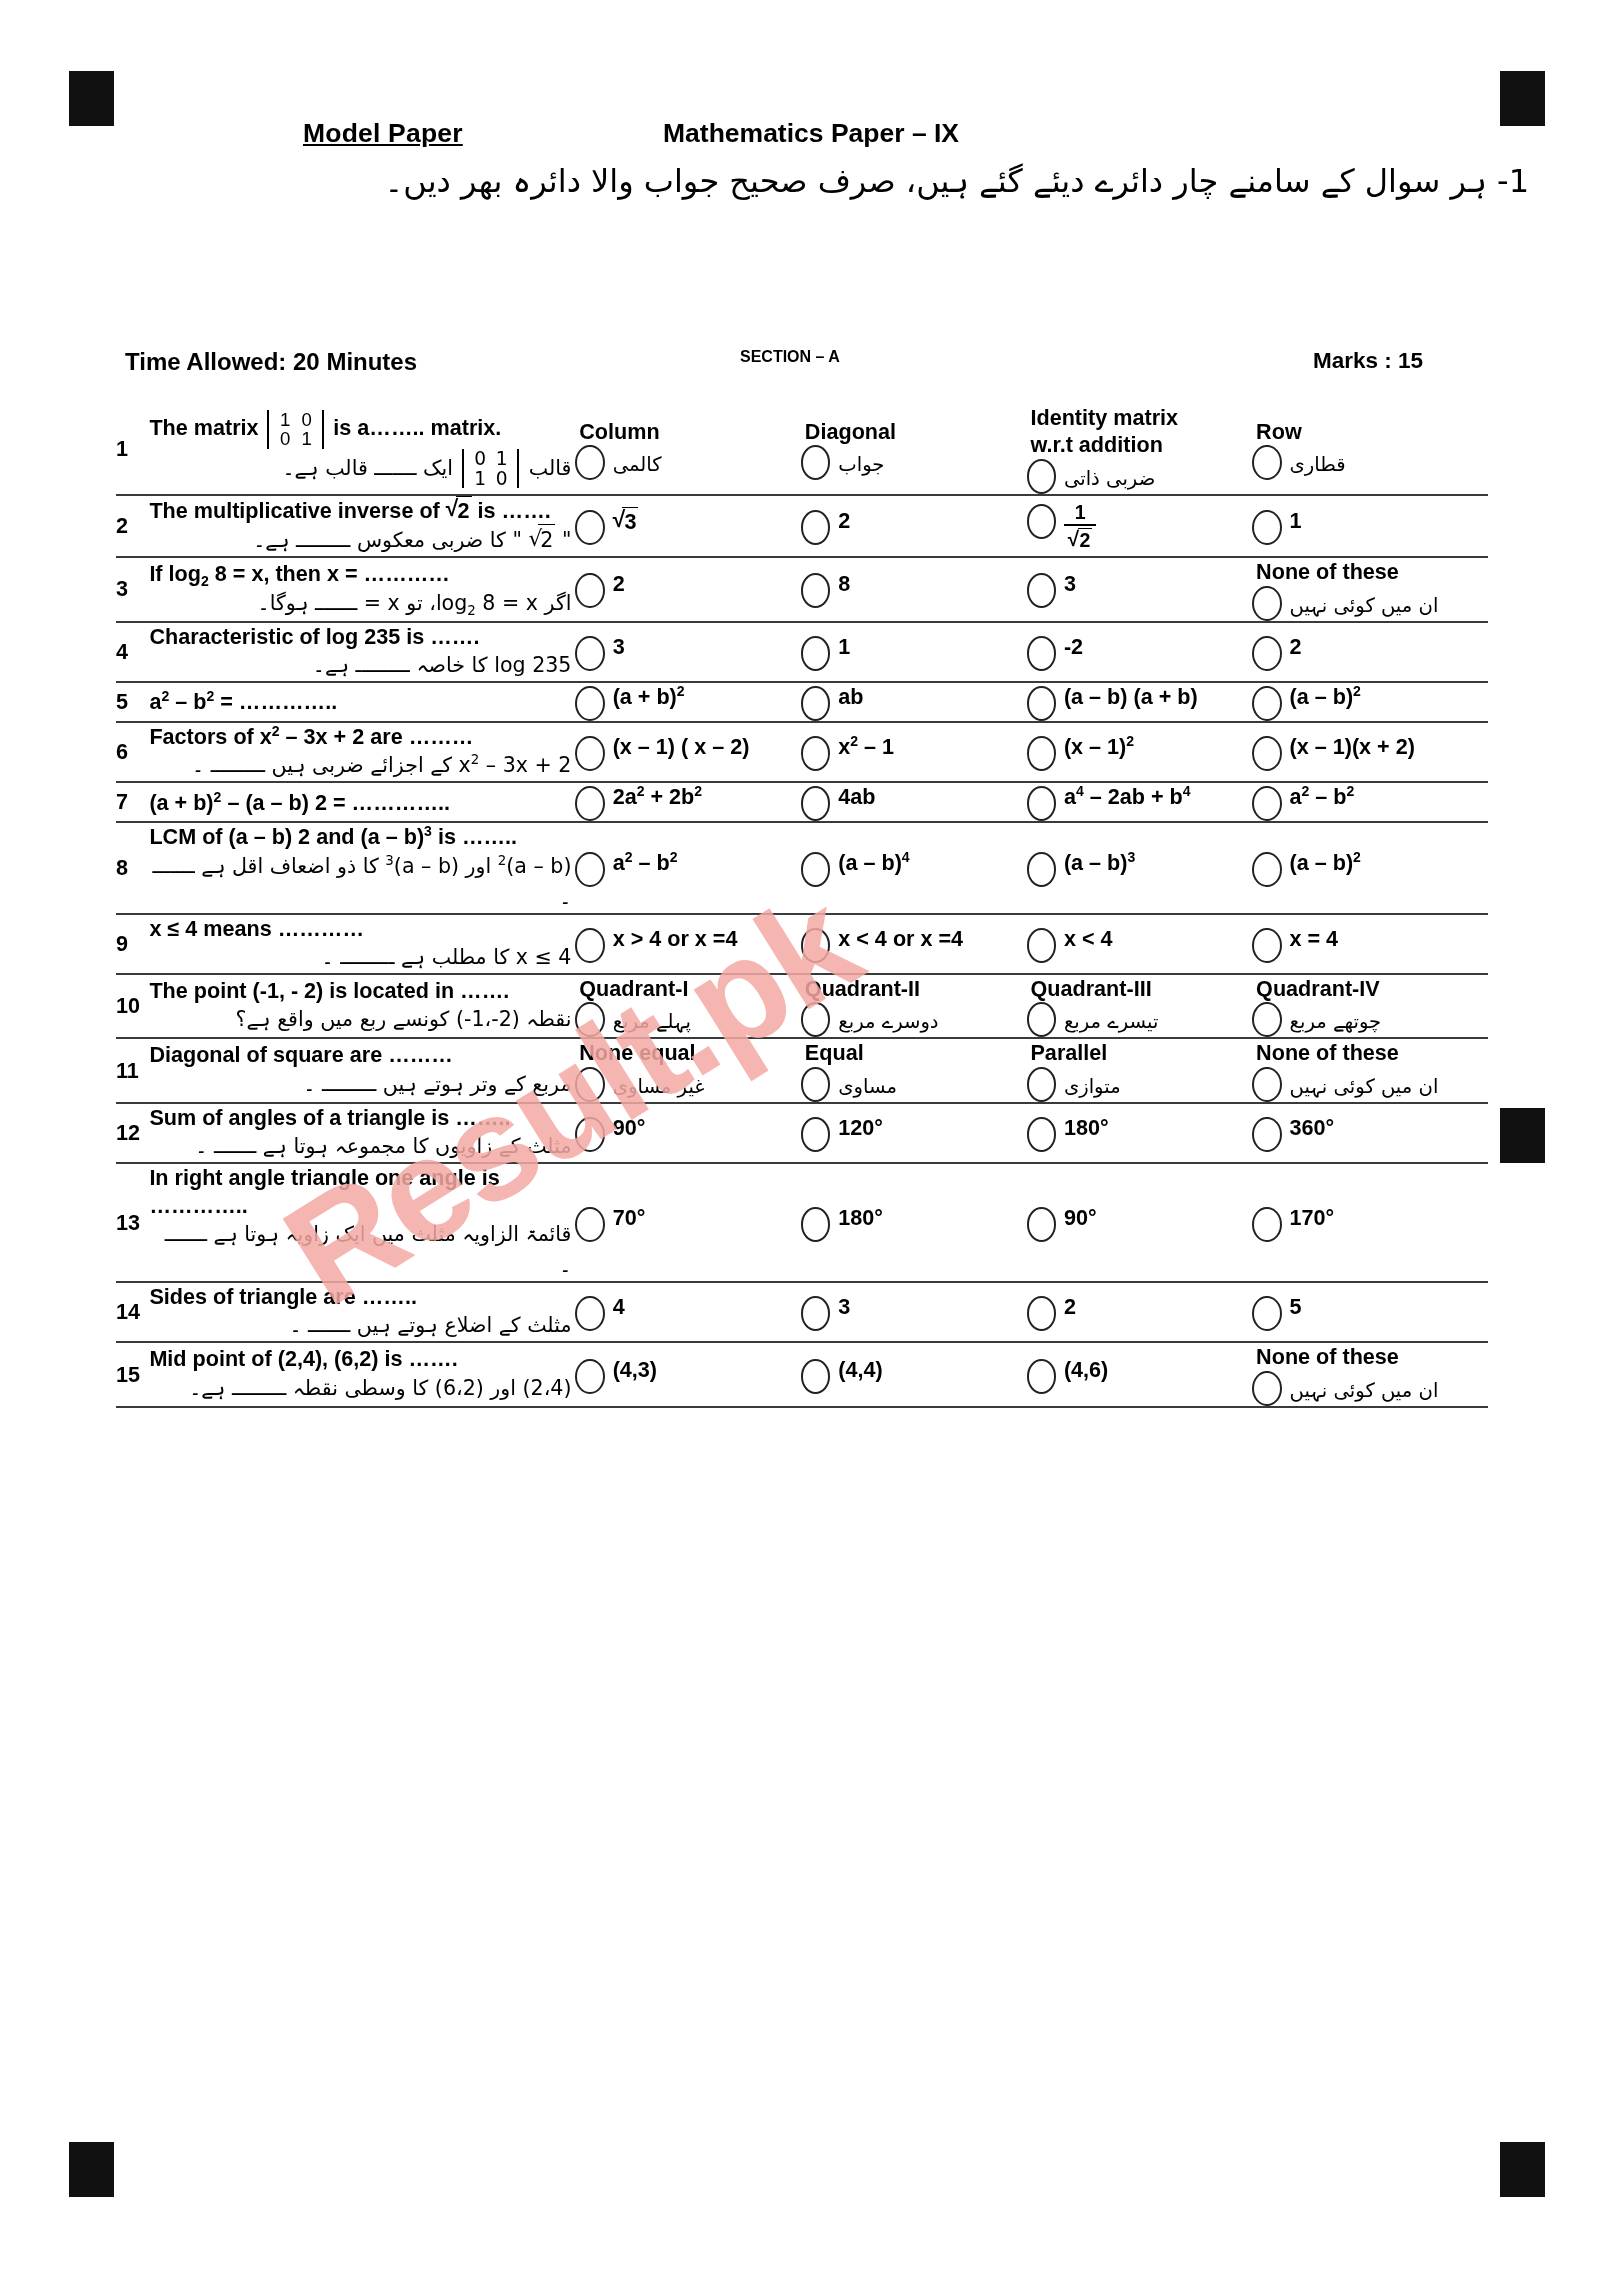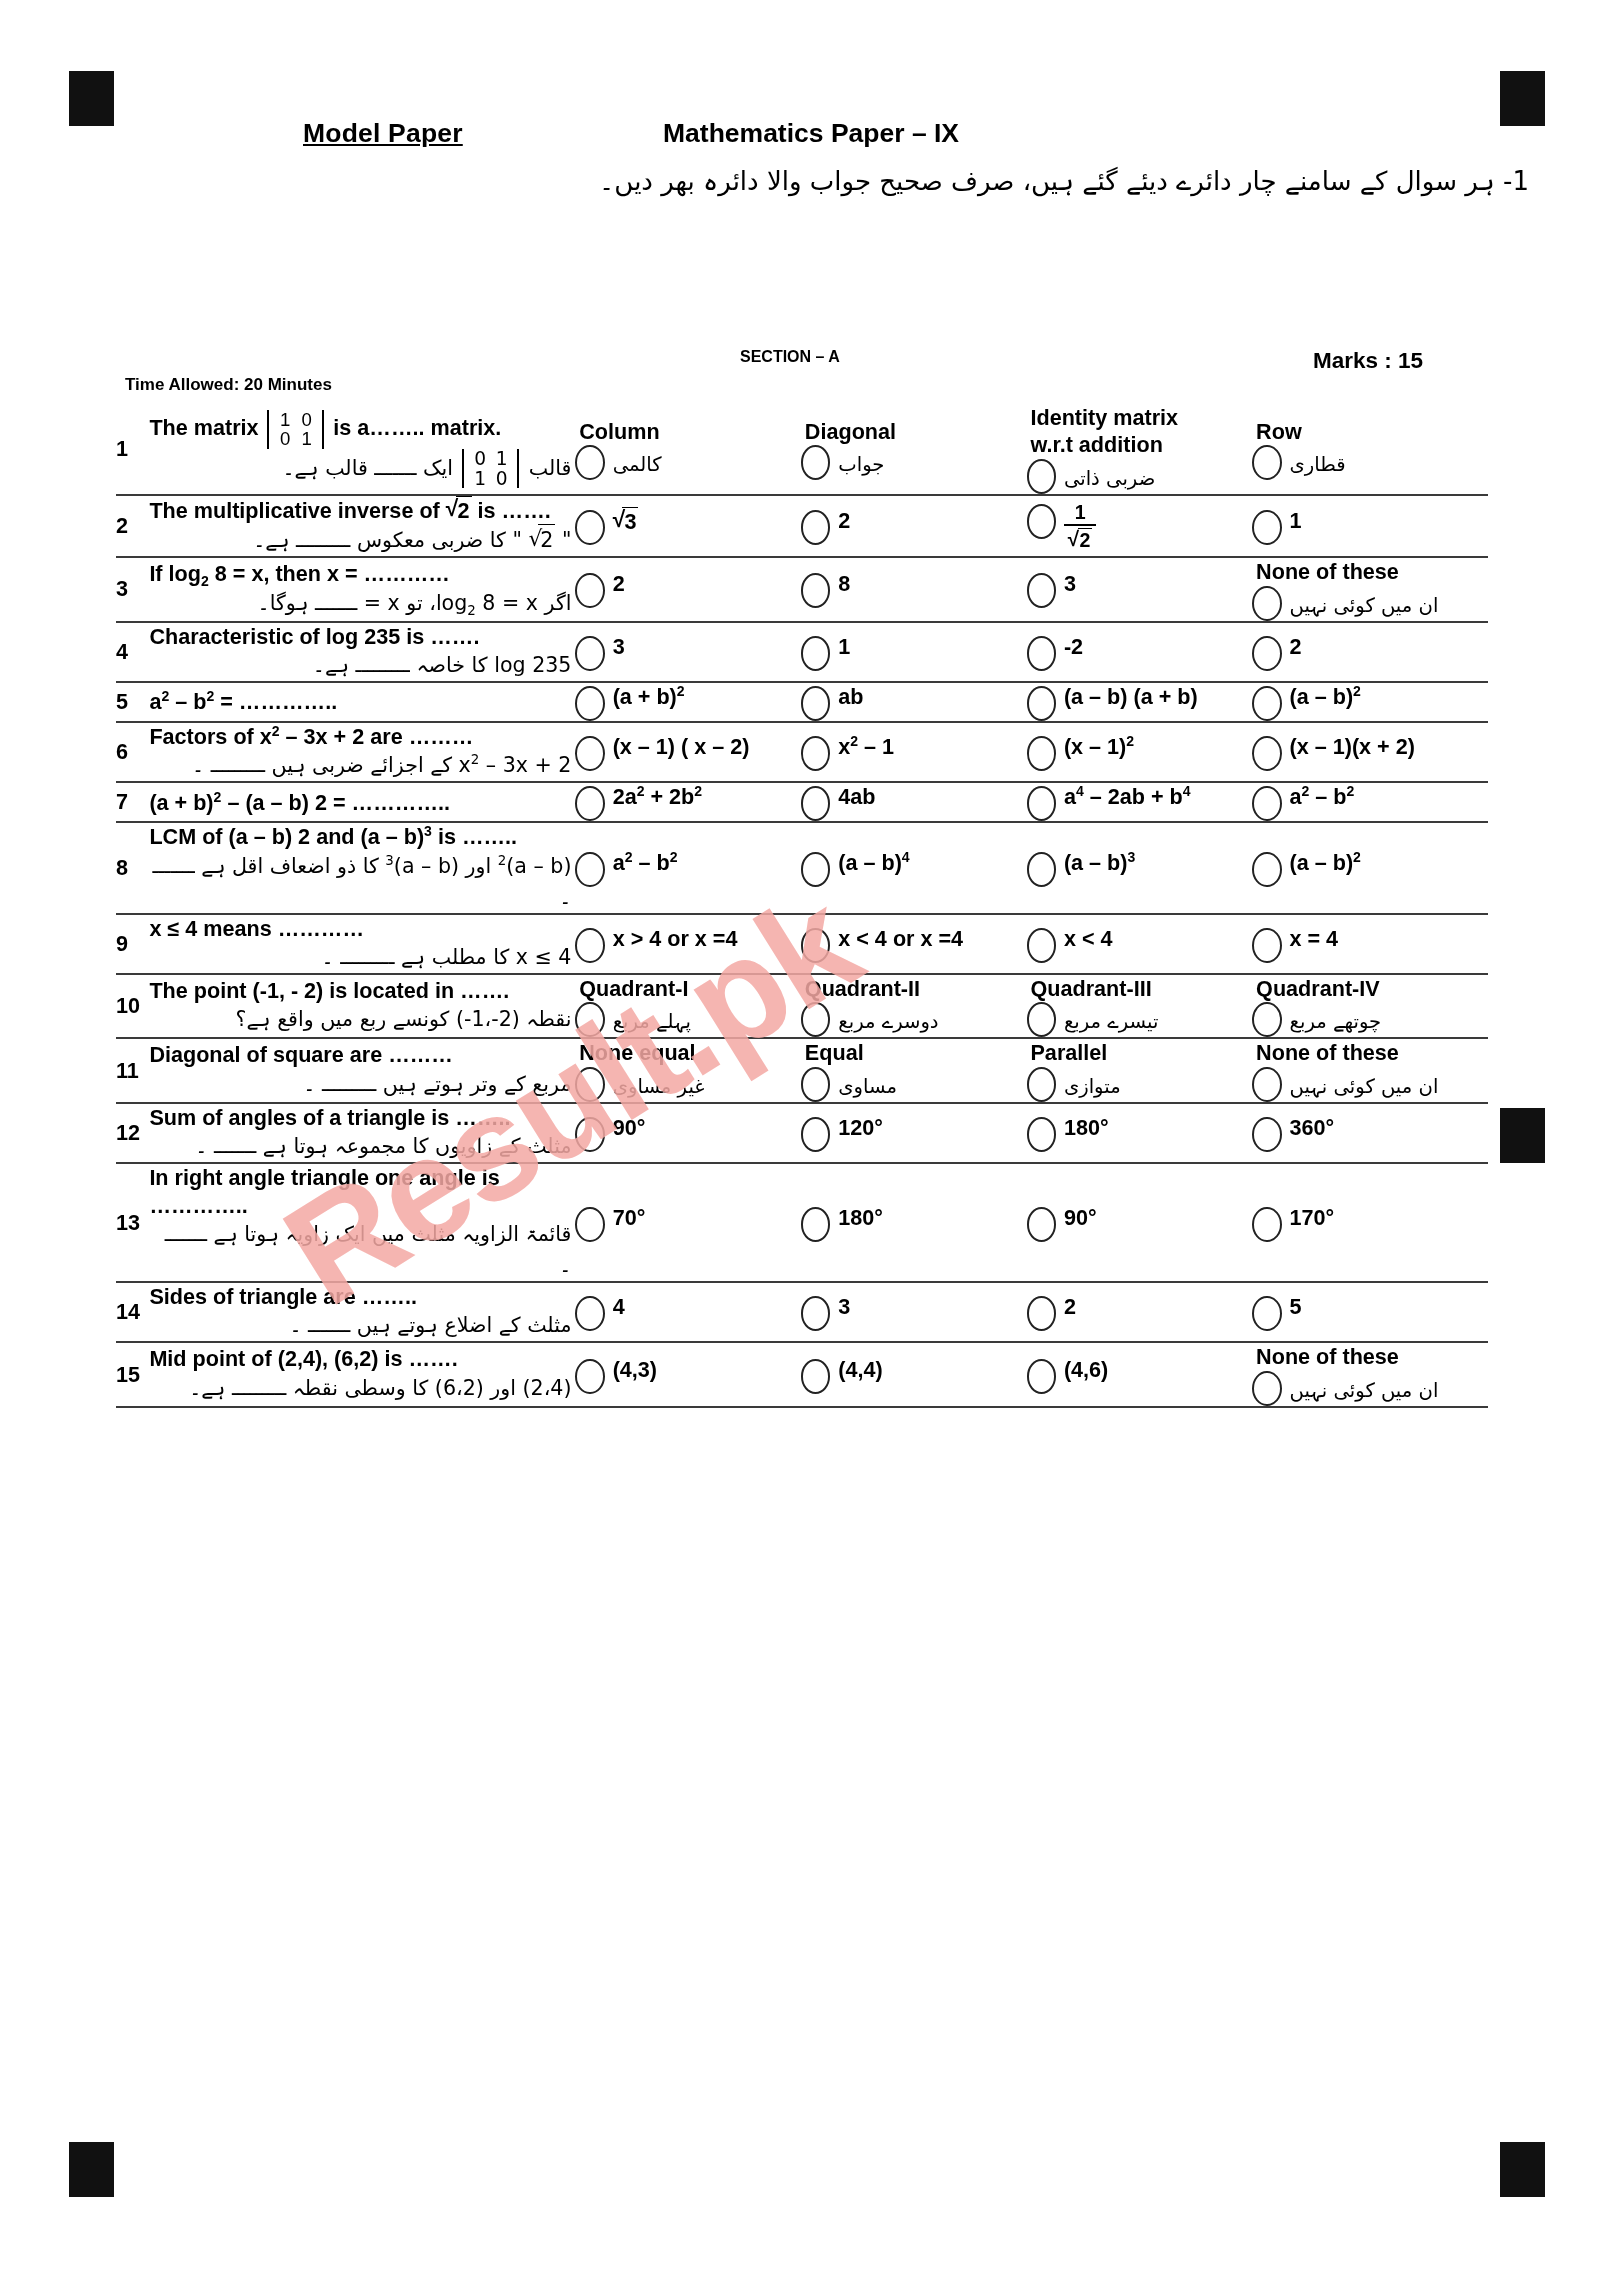--- a/index.html
+++ b/index.html
@@ -76,40 +76,39 @@
   }
 
   .urdu-instructions {
     position: absolute;
     left: 0; top: 41px;
     width: 1529px;
     text-align: right;
     direction: rtl;
   }
   .urdu-line {
-    font-size: 26px;
+    font-size: 32px;
     line-height: 45px;
     font-family: "DejaVu Sans", sans-serif;
     white-space: nowrap;
     padding-left: 36px;
   }
 
   
   .meta {
     position: absolute;
     left: 0; top: 348px;
     width: 1621px;
     height: 33px;
   }
   .meta-left {
     position: absolute;
     left: 125px; top: 0;
-    font-size: 17px;
+    font-size: 24px;
     font-weight: bold;
-    margin-top: 27px;
   }
   .meta-center {
     position: absolute;
     left: 720px; top: 0;
     font-size: 16px;
     font-weight: bold;
     margin-left: 20px;
   }
   .meta-right {
     position: absolute;

